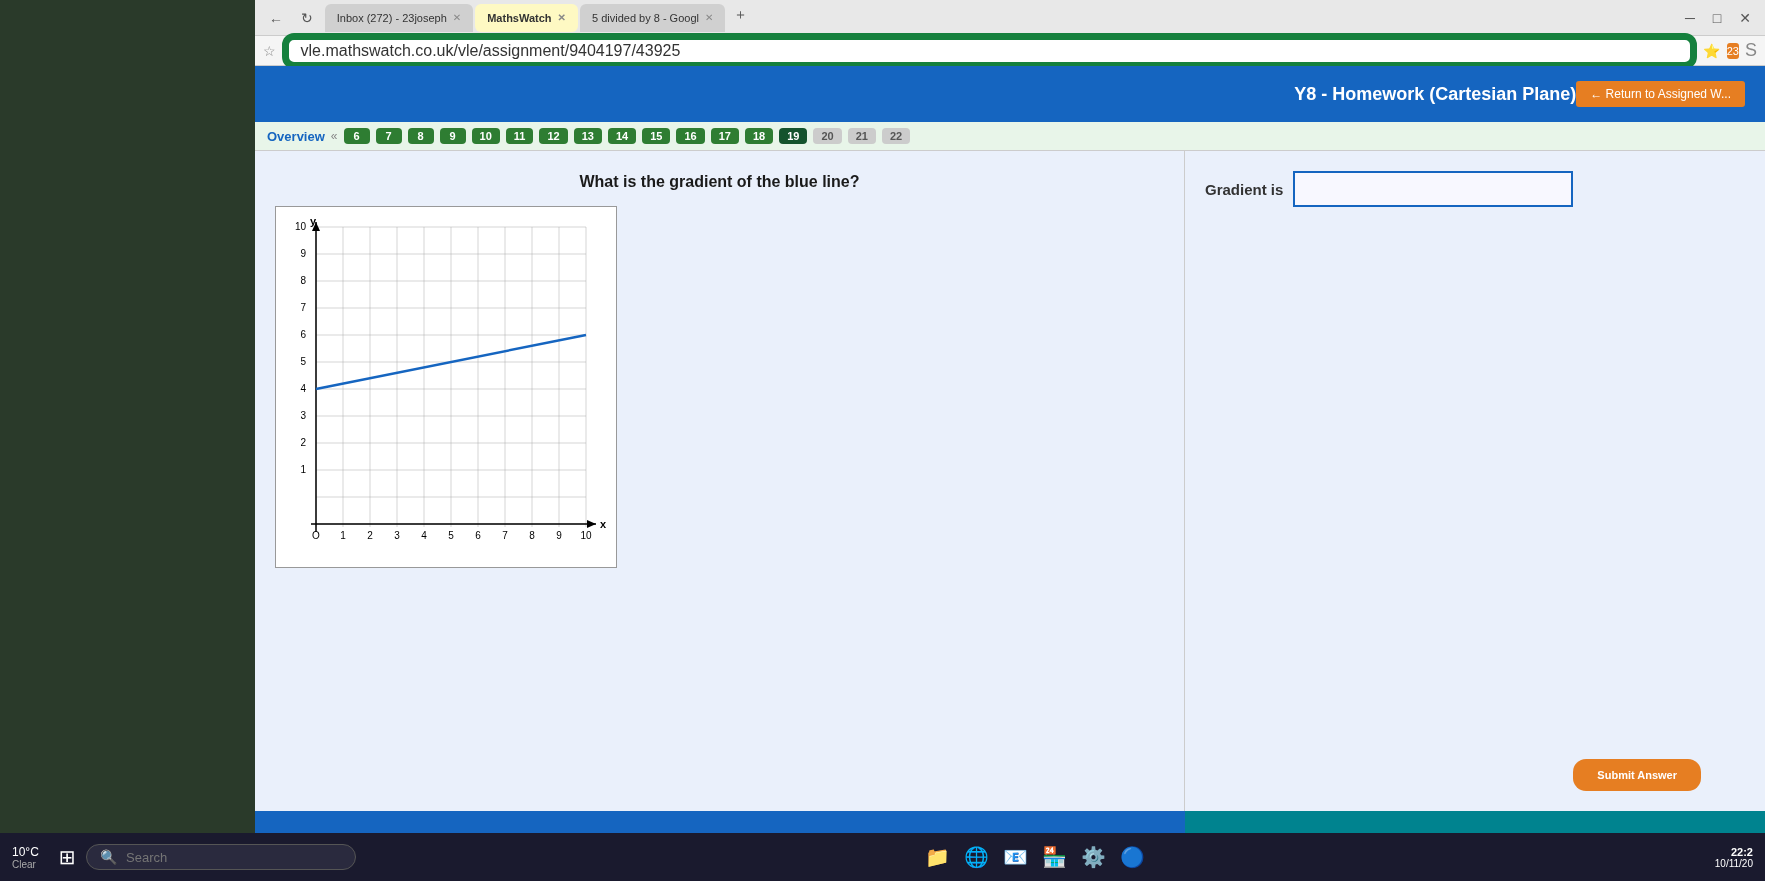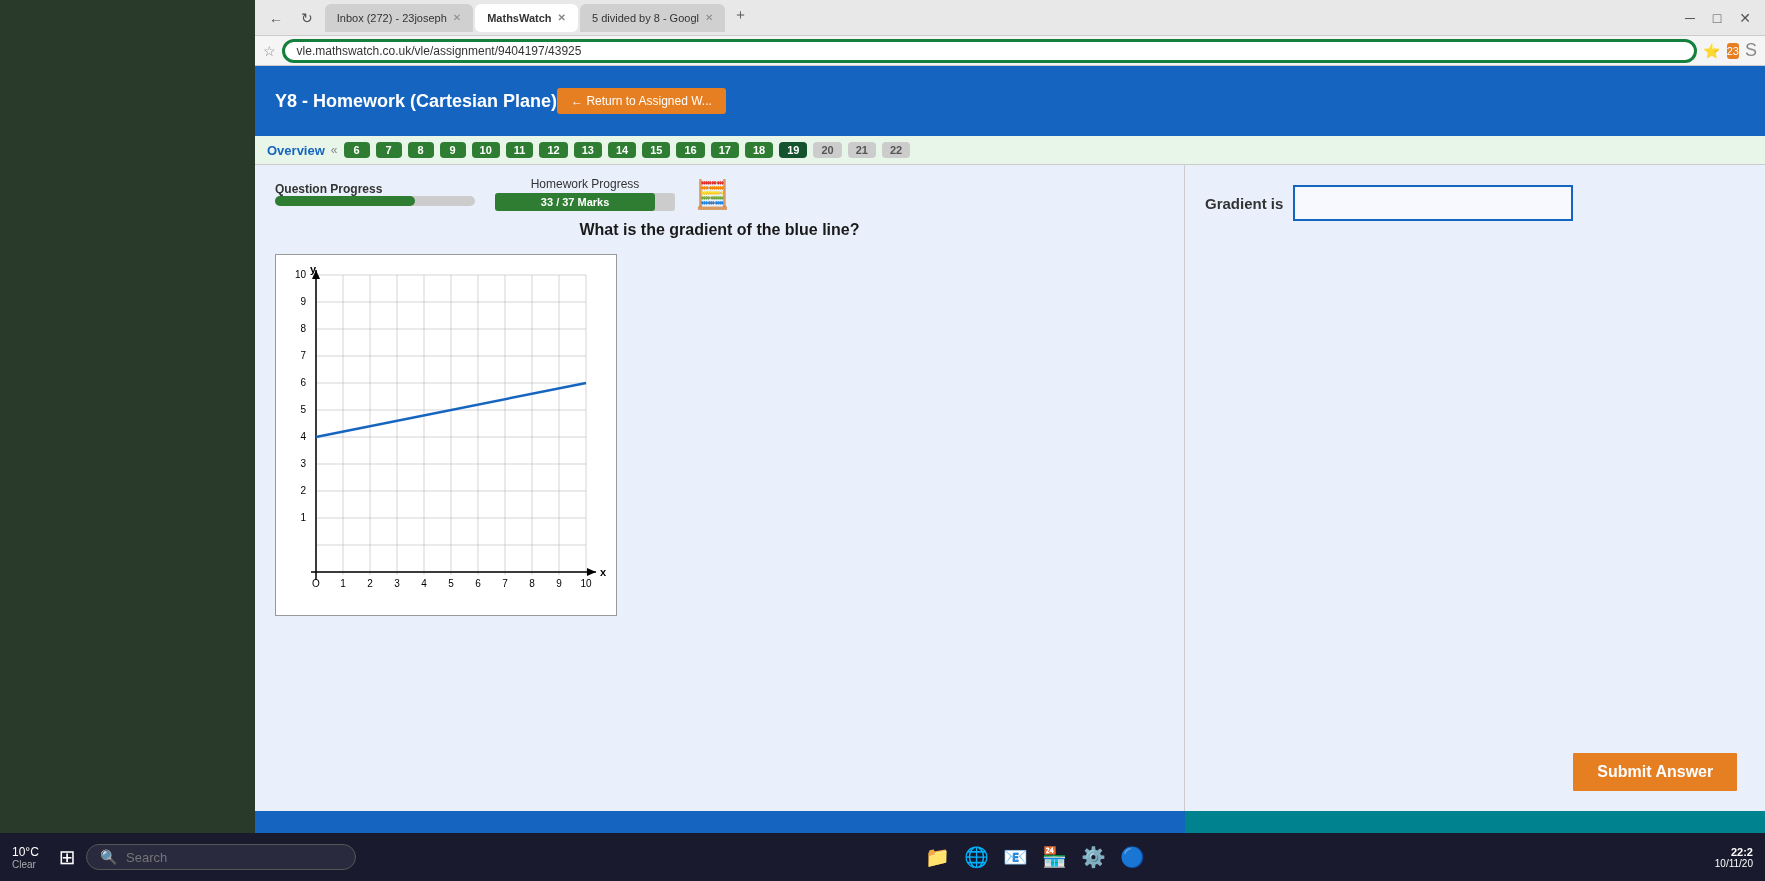--- a/index.html
+++ b/index.html
@@ -64,68 +64,68 @@
       color: #333;
       display: flex;
       align-items: center;
       gap: 6px;
       height: 28px;
       white-space: nowrap;
       max-width: 180px;
       overflow: hidden;
     }
     .tab.active {
-      background: #ffffff;
+      background: #fef9c3;
       font-weight: bold;
       border-radius: 6px;
     }
     .tab-close {
       font-size: 10px;
       color: #888;
       cursor: pointer;
     }
     .address-bar-row {
       background: #f5f5f5;
       padding: 3px 8px;
       display: flex;
       align-items: center;
       gap: 6px;
       height: 30px;
       border-bottom: 1px solid #ccc;
     }
     .address-bar {
       flex: 1;
       background: #fff;
-      border: 3px solid #15803d;
+      border: 7px solid #15803d;
       border-radius: 12px;
       padding: 2px 12px;
-      font-size: 12px;
+      font-size: 16px;
       color: #333;
     }
     .star-icon { font-size: 14px; color: #888; }
 
     
     .main-content {
       flex: 1;
       background: #fff;
       overflow: hidden;
       display: flex;
       flex-direction: column;
     }
 
     
     .page-header {
       background: #1565c0;
       color: white;
-      padding: 22px 20px;
+      padding: 15px 20px;
       font-size: 18px;
       font-weight: bold;
       display: flex;
       align-items: center;
-      justify-content: flex-start;
+      justify-content: flex-end;
     }
     .return-btn {
       background: #e67e22;
       color: white;
       border: none;
       padding: 6px 14px;
       font-size: 12px;
       cursor: pointer;
       border-radius: 3px;
     }
@@ -285,24 +285,24 @@
       background: #f8f8ff;
       font-size: 16px;
       padding: 4px 8px;
     }
 
     .submit-btn {
       background: #e67e22;
       color: white;
       border: none;
       padding: 10px 24px;
-      font-size: 16px;
+      font-size: 11px;
       font-weight: bold;
       cursor: pointer;
-      border-radius: 1px;
+      border-radius: 13px;
       margin-top: 10px;
       align-self: flex-end;
     }
 
     
     .bottom-bar {
       display: flex;
       height: 70px;
     }
     .bottom-left {
@@ -479,37 +479,20 @@
       <button class="nav-btn-small gray">21</button>
       <button class="nav-btn-small gray">22</button>
     </div>
 
     <div class="content-area">
       <div class="content-top">
 
         <div class="question-panel">
 
           
-          <div class="progress-row">
-            <div>
-              <div class="question-progress-label">Question Progress</div>
-              <div class="progress-bar-bg">
-                <div class="progress-bar-fill" style="width: 70%;"></div>
-              </div>
-            </div>
-            <div class="homework-progress">
-              <div class="hw-label">Homework Progress</div>
-              <div class="hw-bar-bg">
-                <div class="hw-bar-fill" style="width: 89%;">
-                  <span>33 / 37 Marks</span>
-                </div>
-              </div>
-            </div>
-            <div class="calculator-icon">🧮</div>
-          </div>
 
           
           <div class="question-text">What is the gradient of the blue line?</div>
 
           
           <div class="graph-container">
             <svg class="graph-svg" width="320" height="340">
 
               <line x1="30" y1="10" x2="30" y2="310" stroke="#aaa" stroke-width="0.5"></line>
               <line x1="57" y1="10" x2="57" y2="310" stroke="#aaa" stroke-width="0.5"></line>

